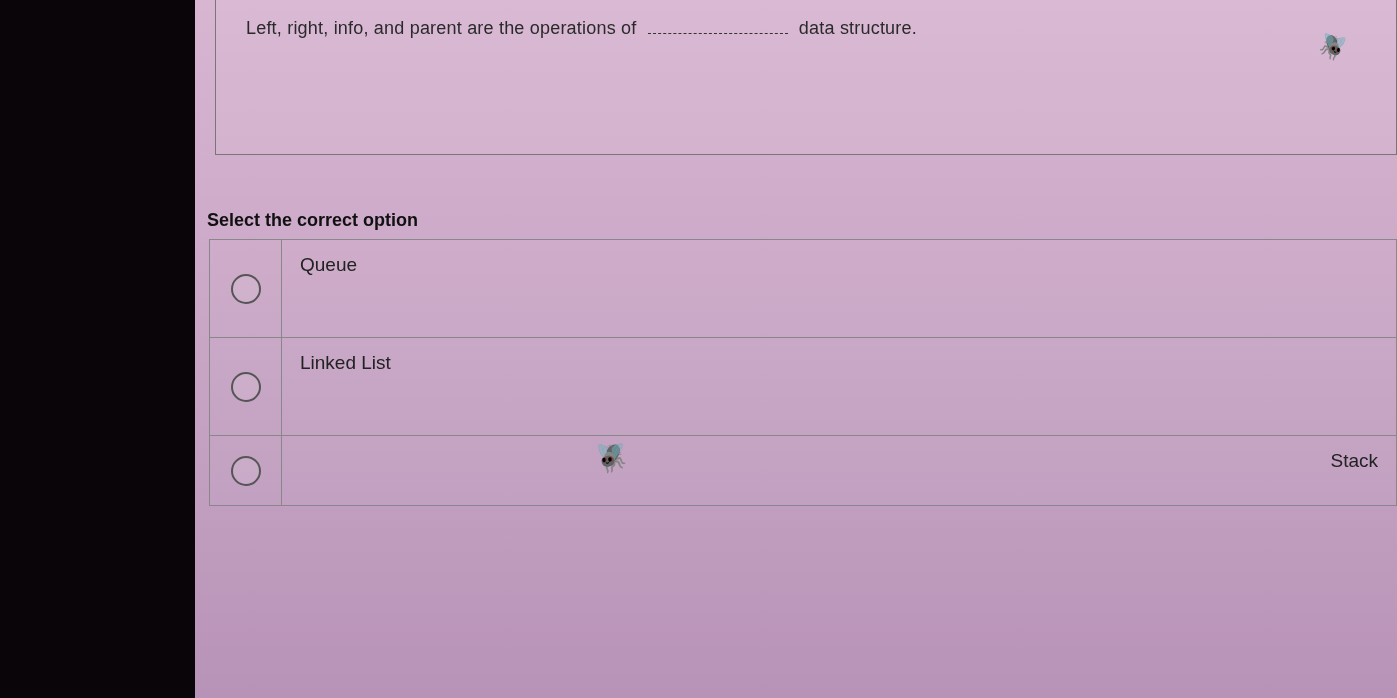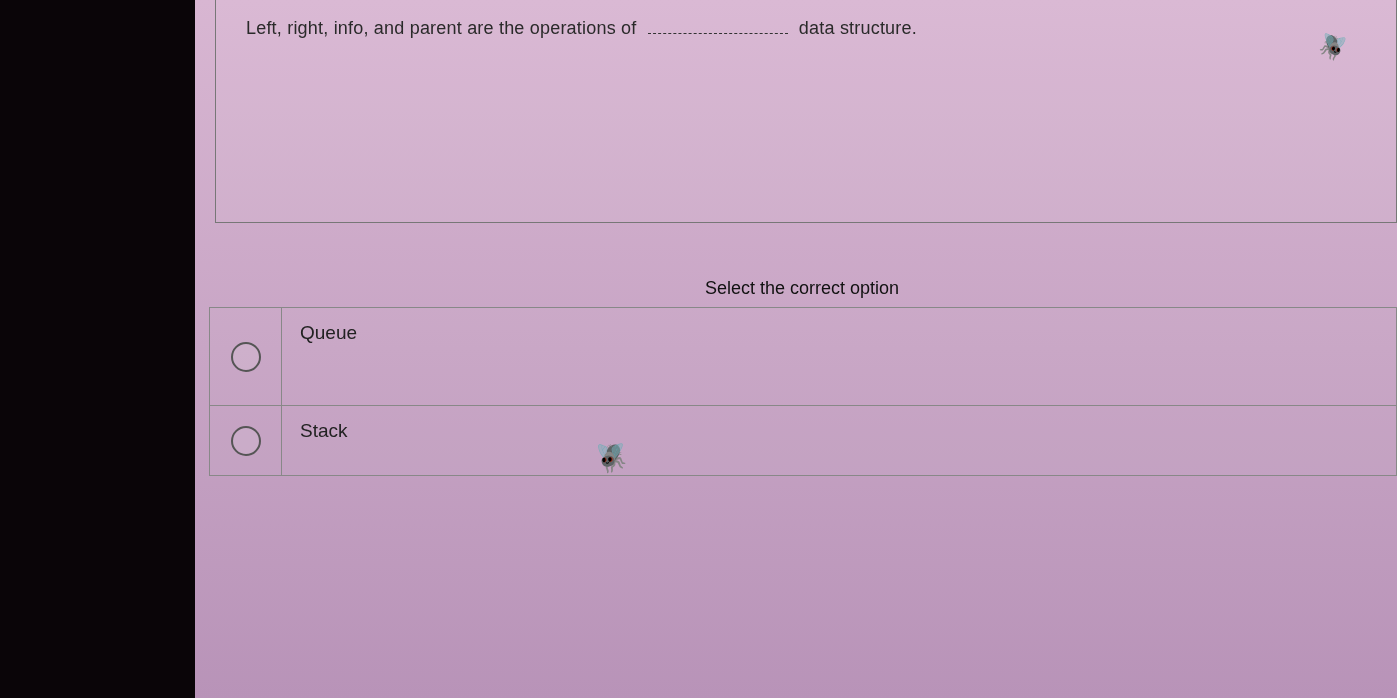--- a/index.html
+++ b/index.html
@@ -18,57 +18,56 @@
     }
     .main {
       flex: 1;
       background: linear-gradient(180deg, #d8b6d2 0%, #c8a5c5 50%, #b893b8 100%);
       position: relative;
     }
     .question-box {
       margin: 0 0 10px 20px;
       border: 1px solid #777;
       border-top: none;
-      height: 223px;
+      height: 155px;
       padding: 15px 20px 10px 30px;
       background: rgba(255,255,255,0.05);
     }
     .question-text {
       font-size: 18px;
       color: #2a2a2a;
       line-height: 1.5;
       letter-spacing: 0.2px;
     }
     .blank {
       display: inline-block;
       border-bottom: 1px dashed #333;
       width: 140px;
       height: 14px;
       vertical-align: baseline;
       margin: 0 6px;
     }
     .instruction {
       font-size: 18px;
-      font-weight: normal;
+      font-weight: bold;
       color: #111;
       margin: 55px 0 8px 12px;
-      text-align: center;
     }
     .options {
       border: 1px solid #888;
       border-bottom: none;
       margin-left: 14px;
     }
     .option-row {
       display: flex;
       border-bottom: 1px solid #888;
       min-height: 98px;
       background: rgba(255,255,255,0.03);
     }
-    .option-row:last-child { min-height: 70px; }
+    .option-row:last-child { min-height: 70px; text-align: right; }
     .radio-cell {
       width: 72px;
       border-right: 1px solid #888;
       display: flex;
       align-items: center;
       justify-content: center;
       flex-shrink: 0;
     }
     .radio-circle {
       width: 30px;
@@ -111,20 +110,26 @@
 
   <div class="options">
 
     <div class="option-row">
       <div class="radio-cell">
         <div class="radio-circle"></div>
       </div>
       <div class="option-label">Queue</div>
     </div>
 
+    <div class="option-row">
+      <div class="radio-cell">
+        <div class="radio-circle"></div>
+      </div>
+      <div class="option-label">Linked List</div>
+    </div>
 
 
     <div class="option-row">
       <div class="radio-cell">
         <div class="radio-circle"></div>
       </div>
       <div class="option-label">Stack</div>
     </div>
 
   </div>

